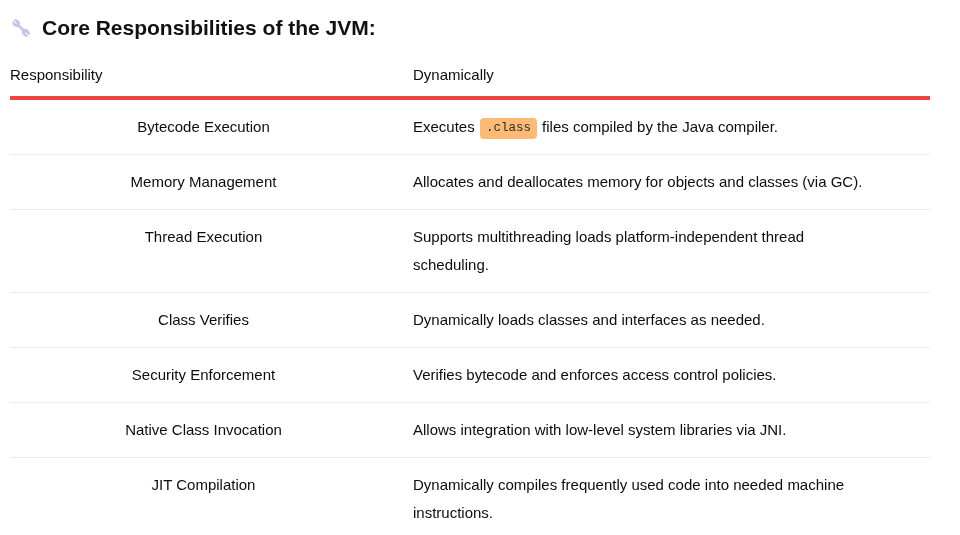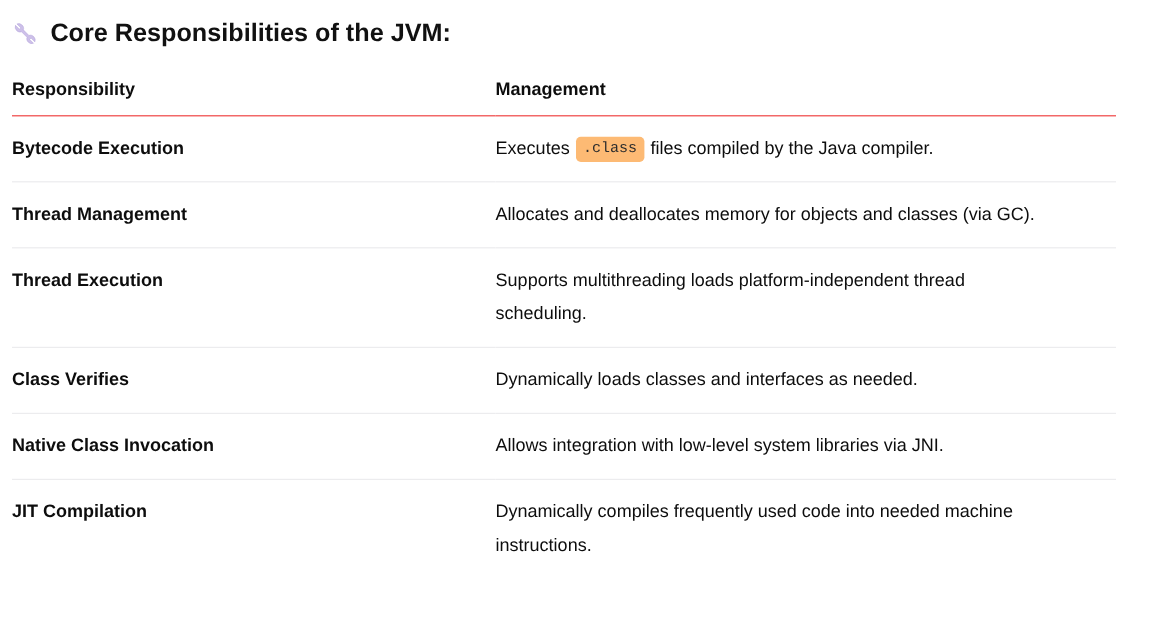--- a/index.html
+++ b/index.html
@@ -42,33 +42,34 @@
     margin-top: 21px;
   }
   table.jvm-table col.c1 { width: 403px; }
   th, td {
     text-align: left;
     vertical-align: top;
     font-size: 15px;
     padding: 13px 16px 13px 0;
   }
   thead th {
-    font-weight: 700;
+    font-weight: 400;
     font-size: 15px;
     line-height: 20px;
     padding: 2px 16px 11px 0;
-    border-bottom: 1px solid #ef4444;
+    border-bottom: 4px solid #ef4444;
   }
   tbody td {
     line-height: 28px;
     border-bottom: 1px solid #ececee;
   }
   tbody tr:last-child td { border-bottom: none; }
   td.resp {
-    font-weight: 700;
+    font-weight: 400;
+    text-align: center;
   }
   td.desc .desc-inner {
     display: block;
     max-width: 460px;
   }
   .code-chip {
     display: inline-block;
     font-family: "Liberation Mono", "DejaVu Sans Mono", monospace;
     font-size: 12.5px;
     line-height: 17px;
@@ -95,46 +96,52 @@
   </h2>
 
   <table class="jvm-table">
     <colgroup>
         <col class="c1">
         <col class="c2">
       </colgroup>
     <thead>
       <tr>
         <th>Responsibility</th>
-        <th>Management</th>
+        <th>Dynamically</th>
       </tr>
     </thead>
     <tbody>
       <tr>
         <td class="resp">Bytecode Execution</td>
         <td class="desc">
           <span class="desc-inner"><span>Executes </span><code class="code-chip">.class</code><span> files compiled by the Java compiler.</span></span>
         </td>
       </tr>
       <tr>
-        <td class="resp">Thread Management</td>
+        <td class="resp">Memory Management</td>
         <td class="desc">
           <span class="desc-inner">Allocates and deallocates memory for objects and classes (via GC).</span>
         </td>
       </tr>
       <tr>
         <td class="resp">Thread Execution</td>
         <td class="desc">
           <span class="desc-inner">Supports multithreading loads platform-independent thread scheduling.</span>
         </td>
       </tr>
       <tr>
         <td class="resp">Class Verifies</td>
         <td class="desc">
           <span class="desc-inner">Dynamically loads classes and interfaces as needed.</span>
+        </td>
+      </tr>
+      <tr>
+        <td class="resp">Security Enforcement</td>
+        <td class="desc">
+          <span class="desc-inner">Verifies bytecode and enforces access control policies.</span>
         </td>
       </tr>
       <tr>
         <td class="resp">Native Class Invocation</td>
         <td class="desc">
           <span class="desc-inner">Allows integration with low-level system libraries via JNI.</span>
         </td>
       </tr>
       <tr>
         <td class="resp">JIT Compilation</td>

